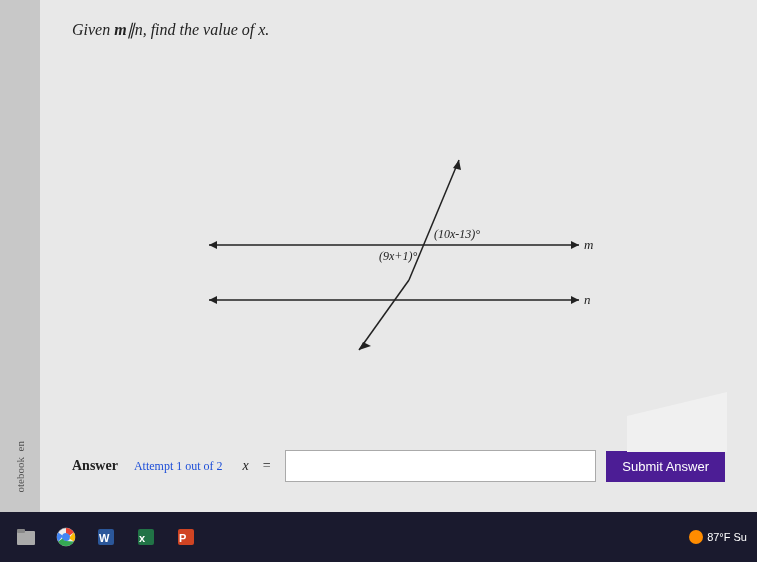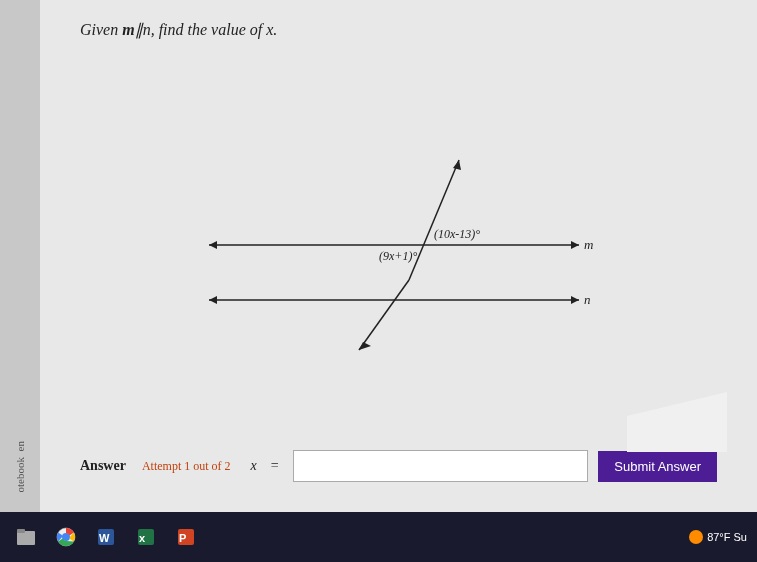--- a/index.html
+++ b/index.html
@@ -16,21 +16,21 @@
     
     .main-content {
       position: absolute;
       top: 0;
       left: 40px;
       right: 0;
       bottom: 50px;
       background: #e8e8e8;
       display: flex;
       flex-direction: column;
-      padding: 20px 40px;
+      padding: 20px 32px;
     }
 
     
     .left-sidebar {
       position: absolute;
       top: 0;
       left: 0;
       width: 40px;
       bottom: 50px;
       background: #c8c8c8;
@@ -84,21 +84,21 @@
 
     .answer-label {
       font-size: 14px;
       font-weight: bold;
       color: #222;
       margin-right: 6px;
     }
 
     .attempt-label {
       font-size: 12px;
-      color: #c2410c;
+      color: #1d4ed8;
       margin-right: 10px;
     }
 
     .x-label {
       font-size: 14px;
       color: #222;
       font-style: italic;
       margin-right: 4px;
     }
 

